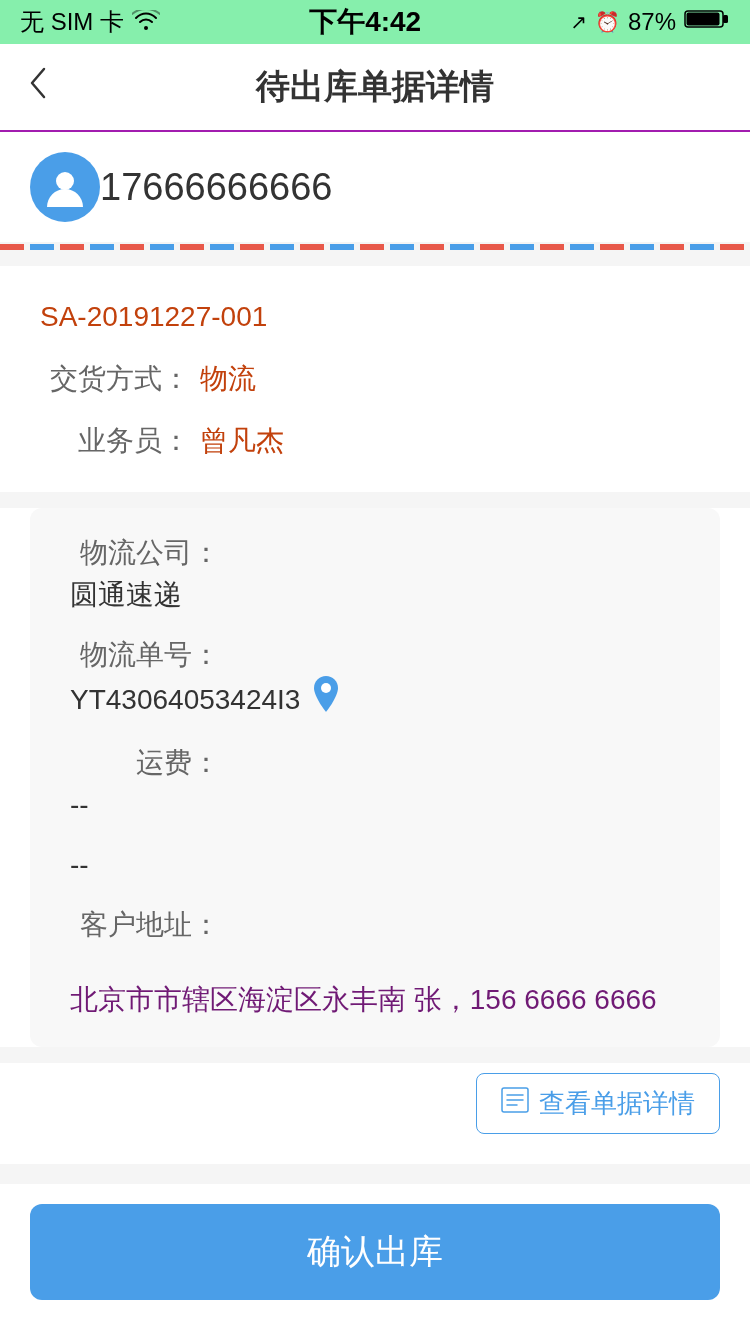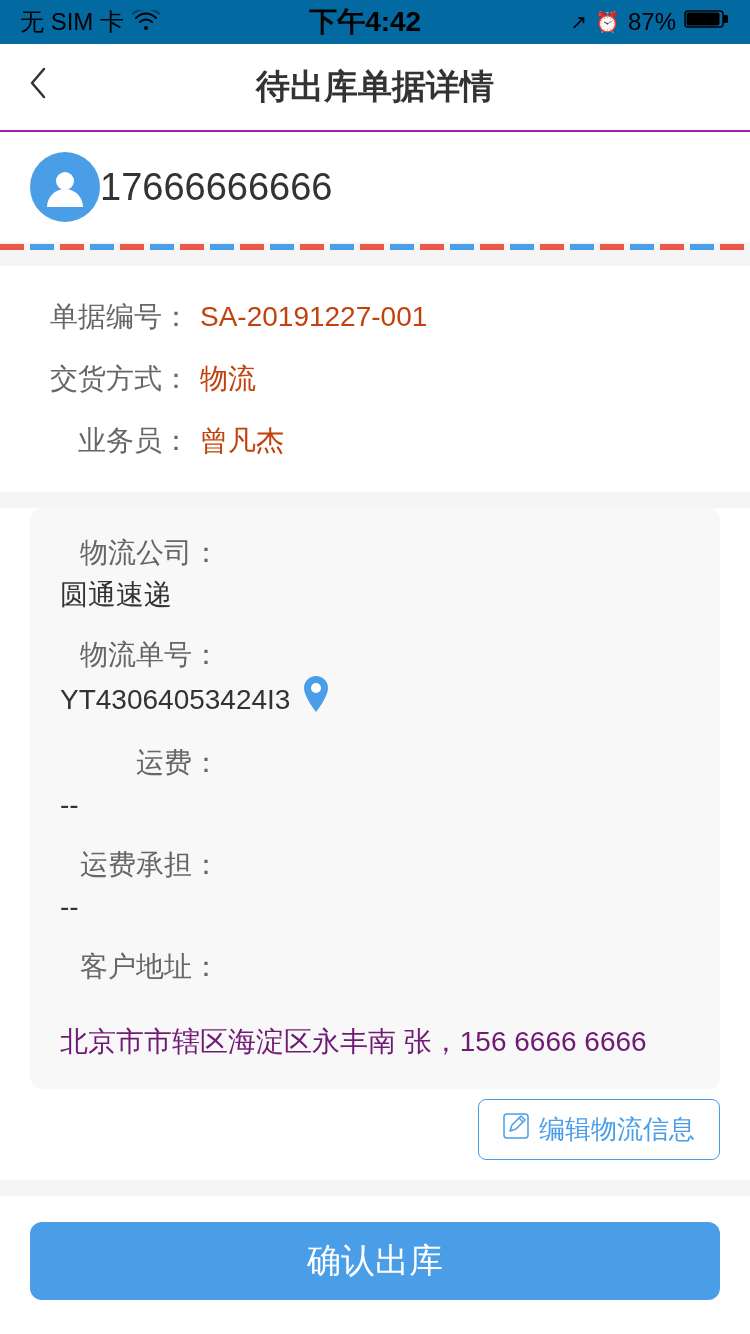--- a/index.html
+++ b/index.html
@@ -9,21 +9,21 @@
       background: #f5f5f5;
       width: 750px;
       min-height: 1334px;
       position: relative;
       font-size: 28px;
     }
 
     
     .status-bar {
       height: 44px;
-      background: #0369a1;
+      background: #86efac;
       display: flex;
       align-items: center;
       justify-content: space-between;
       padding: 0 20px;
       font-size: 24px;
       color: #000;
     }
     .status-left { display: flex; align-items: center; gap: 8px; }
     .status-right { display: flex; align-items: center; gap: 8px; }
     .wifi-icon { font-size: 20px; }
@@ -135,20 +135,21 @@
       color: #666;
       font-size: 28px;
       min-width: 160px;
       text-align: right;
       flex-shrink: 0;
     }
     .logistics-value {
       color: #333;
       font-size: 28px;
       flex: 1;
+      margin-left: 10px;
       display: flex;
       align-items: center;
       flex-wrap: wrap;
       gap: 10px;
     }
     .location-icon {
       color: #4a9ee8;
       font-size: 28px;
     }
     .address-value {
@@ -219,21 +220,21 @@
     .confirm-btn-wrap {
       position: fixed;
       bottom: 0;
       left: 0;
       width: 750px;
       padding: 20px 30px 34px;
       background: #fff;
     }
     .confirm-btn {
       width: 100%;
-      height: 78px;
+      height: 96px;
       background: #4a9ee8;
       border-radius: 12px;
       border: none;
       color: #fff;
       font-size: 34px;
       font-weight: 500;
       cursor: pointer;
       display: flex;
       align-items: center;
       justify-content: center;
@@ -291,21 +292,20 @@
         <path d="M4 42c0-9.9 8.1-18 18-18s18 8.1 18 18" fill="white"></path>
       </svg>
     </div>
     <span class="phone-number">17666666666</span>
   </div>
 
   <div class="dashed-divider"></div>
 
   <div class="section" style="margin-top:16px;">
     <div class="info-row">
-      <span class="info-label">单据编号：</span>
       <span class="info-value">SA-20191227-001</span>
     </div>
     <div class="info-row">
       <span class="info-label">交货方式：</span>
       <span class="info-value">物流</span>
     </div>
     <div class="info-row">
       <span class="info-label">业务员：</span>
       <span class="info-value">曾凡杰</span>
     </div>
@@ -327,41 +327,28 @@
               <circle cx="16" cy="12" r="5" fill="white"></circle>
             </svg>
           </span>
         </span>
       </div>
       <div class="logistics-row">
         <span class="logistics-label">运费：</span>
         <span class="logistics-value">--</span>
       </div>
       <div class="logistics-row">
-        <span class="logistics-label">运费承担：</span>
         <span class="logistics-value">--</span>
       </div>
       <div class="logistics-row">
         <span class="logistics-label">客户地址：</span>
         <span class="logistics-value address-value">北京市市辖区海淀区永丰南  张，156 6666 6666</span>
       </div>
     </div>
 
-    <div class="edit-logistics-btn">
-      <button class="edit-btn">
-        <span>
-          <svg width="26" height="26" viewBox="0 0 26 26" fill="none">
-            <rect x="1" y="1" width="24" height="24" rx="3" stroke="#4a9ee8" stroke-width="1.5" fill="none"></rect>
-            <path d="M7 18l2-6 9-9 4 4-9 9-6 2z" fill="none" stroke="#4a9ee8" stroke-width="1.5" stroke-linejoin="round"></path>
-            <path d="M16 5l4 4" stroke="#4a9ee8" stroke-width="1.5"></path>
-          </svg>
-        </span>
-        <span>编辑物流信息</span>
-      </button>
-    </div>
   </div>
 
   <div class="section-divider"></div>
 
 
   <div class="view-detail-btn-wrap">
     <button class="view-detail-btn">
       <span>
         <svg width="28" height="26" viewBox="0 0 28 26" fill="none">
           <rect x="1" y="1" width="26" height="24" rx="2" stroke="#4a9ee8" stroke-width="1.5" fill="none"></rect>

